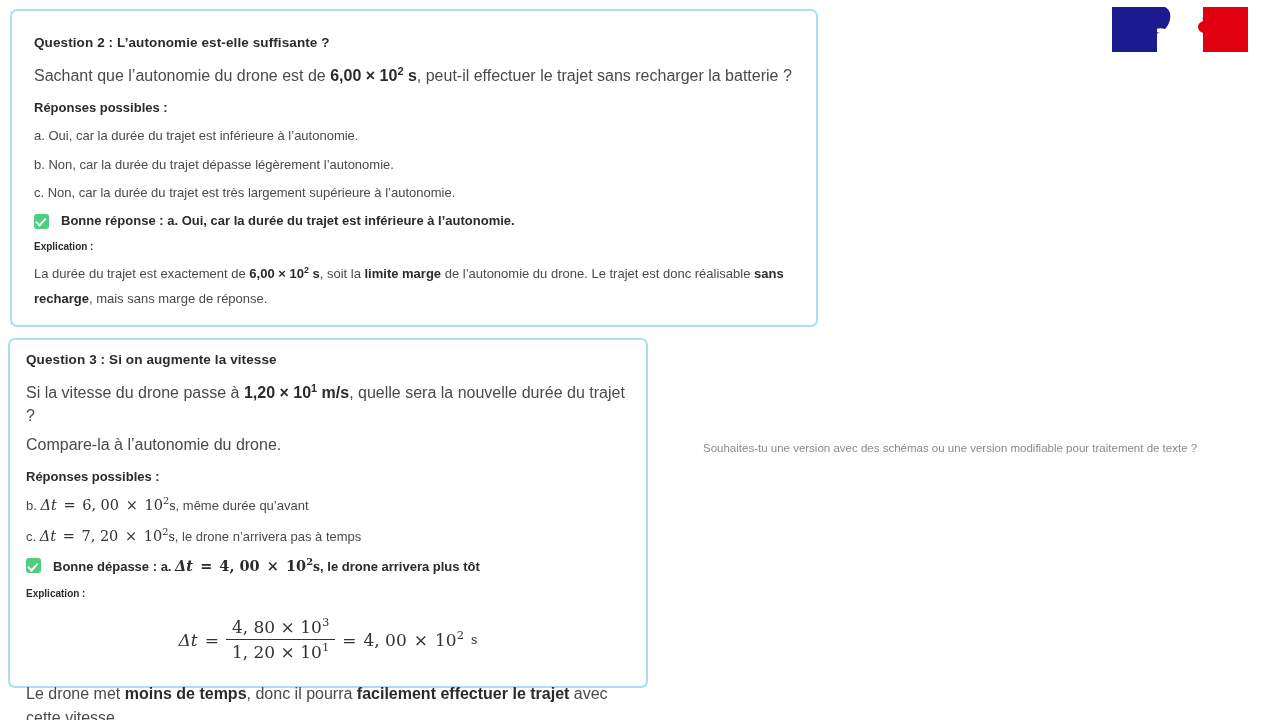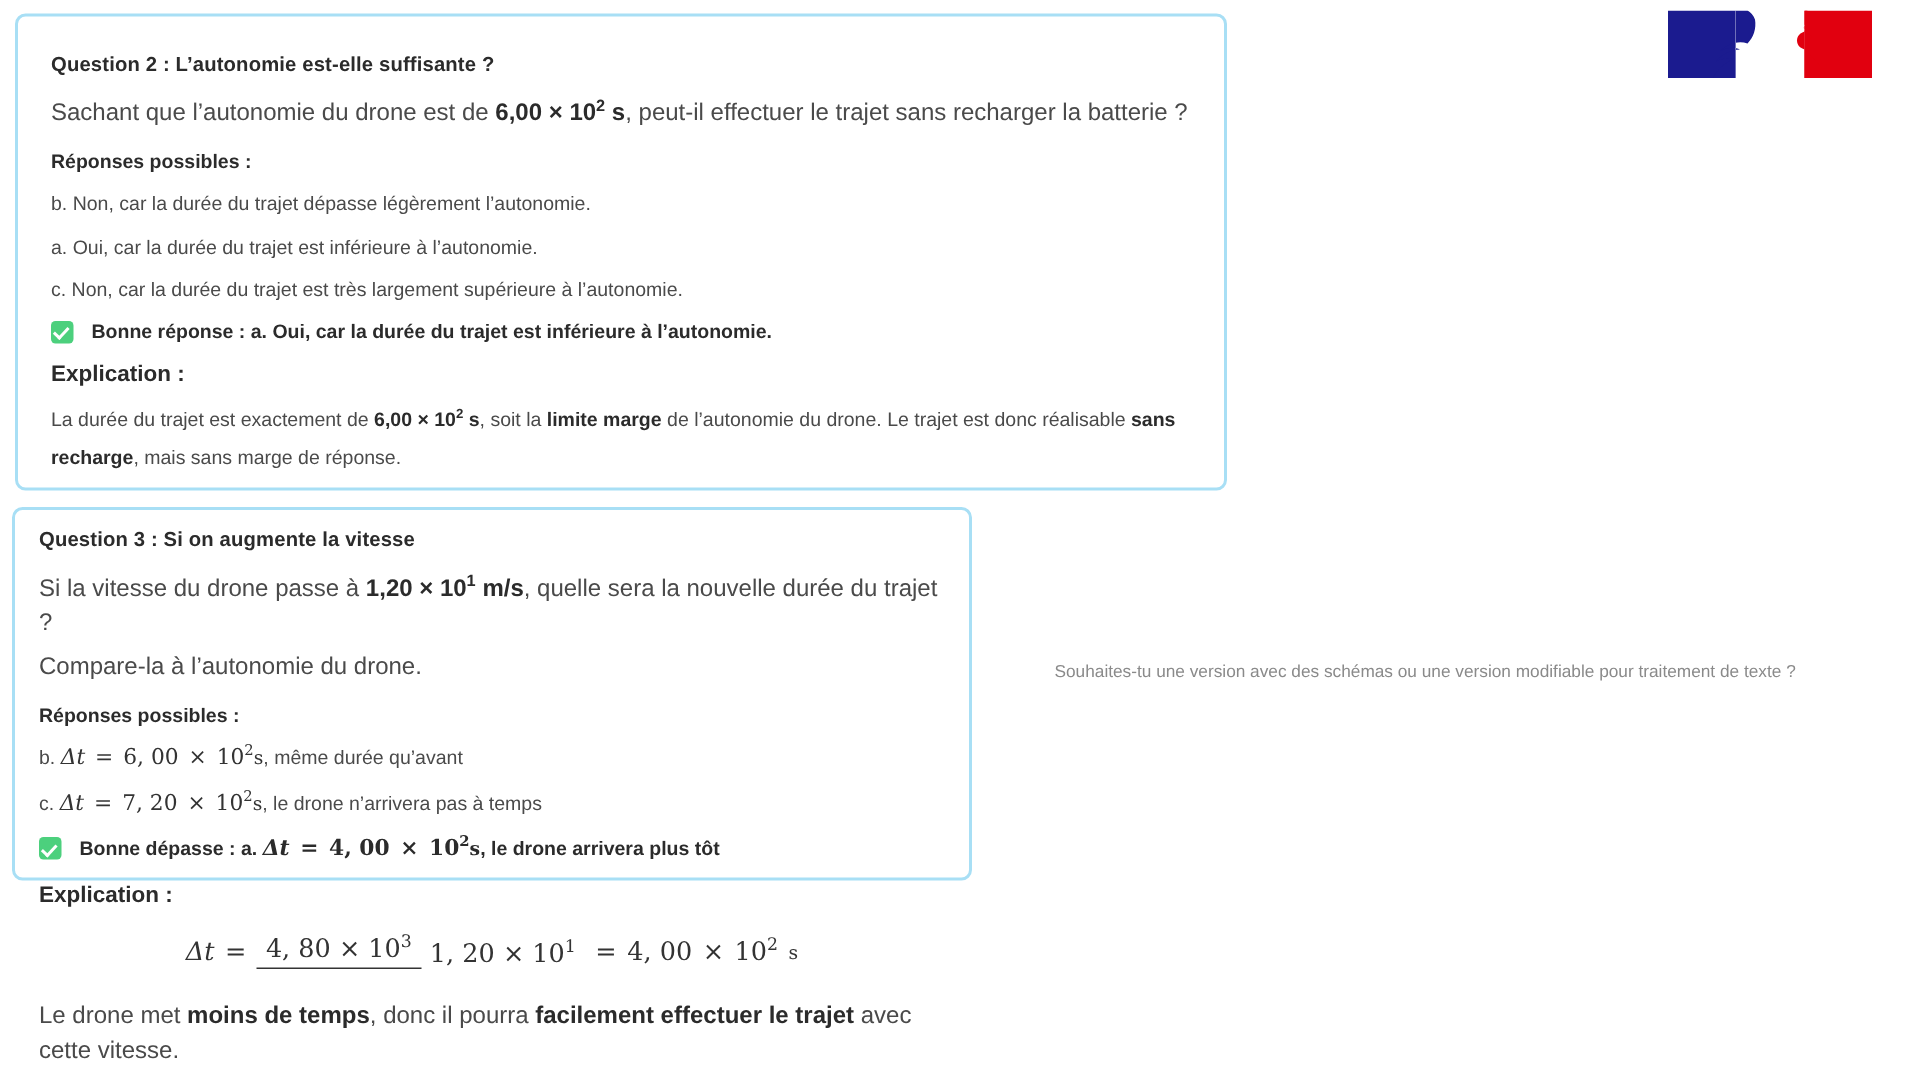--- a/index.html
+++ b/index.html
@@ -30,21 +30,21 @@
     left: 10px;
     top: 9px;
     width: 808px;
     height: 318px;
     padding: 24px 18px 10px 22px;
   }
   #card-q3 {
     left: 8px;
     top: 338px;
     width: 640px;
-    height: 249px;
+    height: 350px;
     padding: 12px 16px 10px 16px;
   }
 
   
   .q-title {
     font-size: 13.5px;
     font-weight: bold;
     color: #2b2b2b;
     letter-spacing: .1px;
     margin: 0 0 12px 0;
@@ -100,21 +100,21 @@
     transform: rotate(43deg);
   }
   .answer-text {
     font-size: 13px;
     font-weight: bold;
     color: #2b2b2b;
     line-height: 1.3;
   }
 
   .expl-head {
-    font-size: 15px;
+    font-size: 10px;
     font-weight: bold;
     color: #2b2b2b;
     margin: 0 0 10px 0;
   }
   .expl-body {
     font-size: 13px;
     color: #4a4a4a;
     line-height: 1.85;
     margin: 0;
   }
@@ -144,21 +144,21 @@
     align-items: center;
     margin: 18px 0 20px 0;
     gap: 7px;
     font-family: "DejaVu Serif", "Liberation Serif", serif;
     font-size: 17px;
     color: #333333;
   }
   .eq-display .lhs { font-style: italic; }
   .frac {
     display: inline-flex;
-    flex-direction: row;
+    flex-direction: column;
     align-items: center;
     vertical-align: middle;
   }
   .frac .num {
     padding: 0 6px 2px 6px;
     border-bottom: 1.3px solid #333333;
     white-space: nowrap;
   }
   .frac .den {
     padding: 2px 6px 0 6px;
@@ -203,22 +203,22 @@
 </div>
 
 <section class="qcard" id="card-q2">
 
   <h2 class="q-title">Question 2 : L’autonomie est-elle suffisante ?</h2>
 
   <p class="q-body"><span>Sachant que l’autonomie du drone est de </span><b>6,00 × 10</b><b class="mathsup">2</b><b> s</b><span>, peut-il effectuer le trajet sans recharger la batterie ?</span></p>
 
   <p class="sub-head">Réponses possibles :</p>
 
+  <p class="opt">a. Oui, car la durée du trajet est inférieure à l’autonomie.</p>
   <p class="opt">b. Non, car la durée du trajet dépasse légèrement l’autonomie.</p>
-  <p class="opt">a. Oui, car la durée du trajet est inférieure à l’autonomie.</p>
   <p class="opt">c. Non, car la durée du trajet est très largement supérieure à l’autonomie.</p>
 
   <div class="answer-row">
     <span class="check-box"></span>
     <span class="answer-text">Bonne réponse : a. Oui, car la durée du trajet est inférieure à l’autonomie.</span>
   </div>
 
   <p class="expl-head">Explication :</p>
 
   <p class="expl-body"><span>La durée du trajet est exactement de </span><b>6,00 × 10</b><b class="mathsup">2</b><b> s</b><span>, soit la </span><b>limite marge</b><span> de l’autonomie du drone. Le trajet est donc réalisable </span><b>sans recharge</b><span>, mais sans marge de réponse.</span></p>

